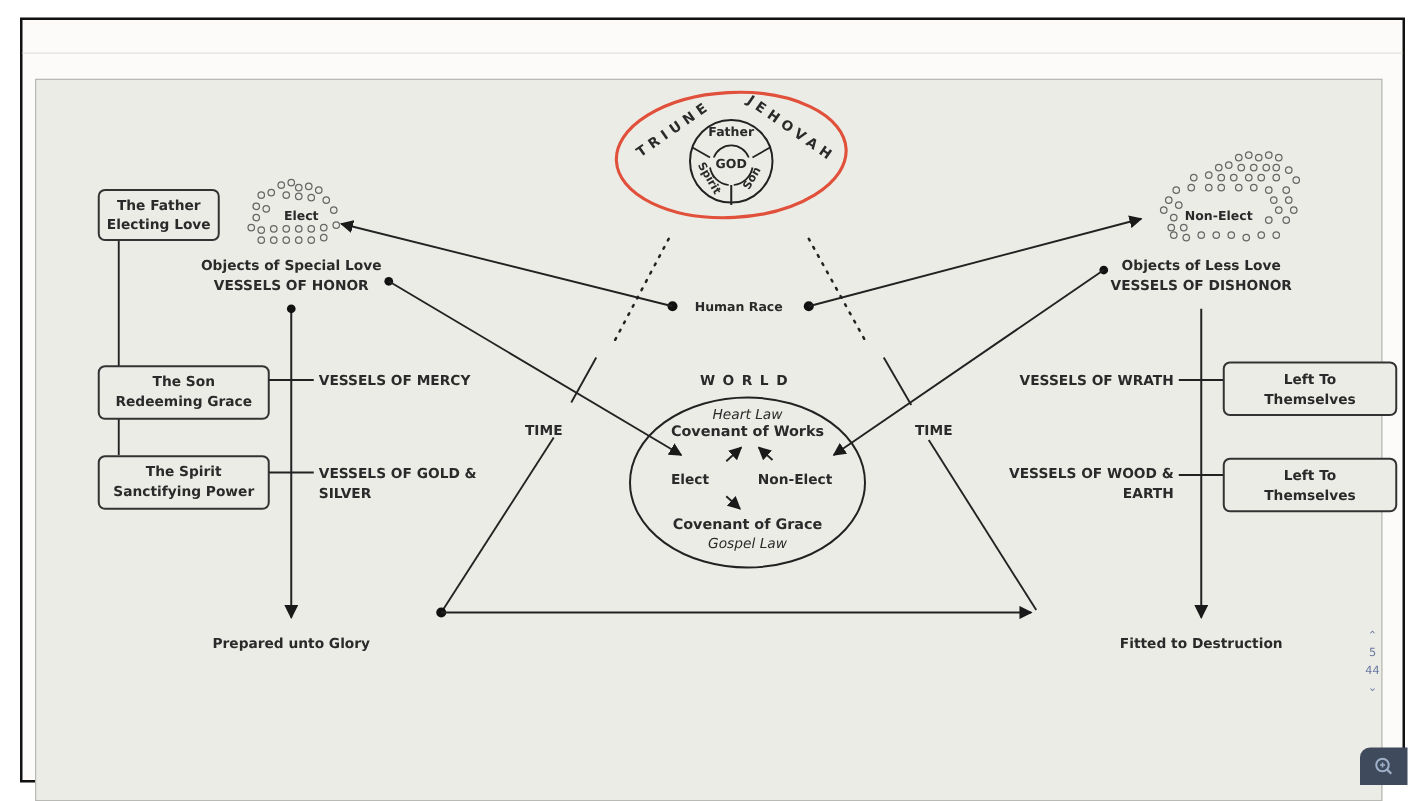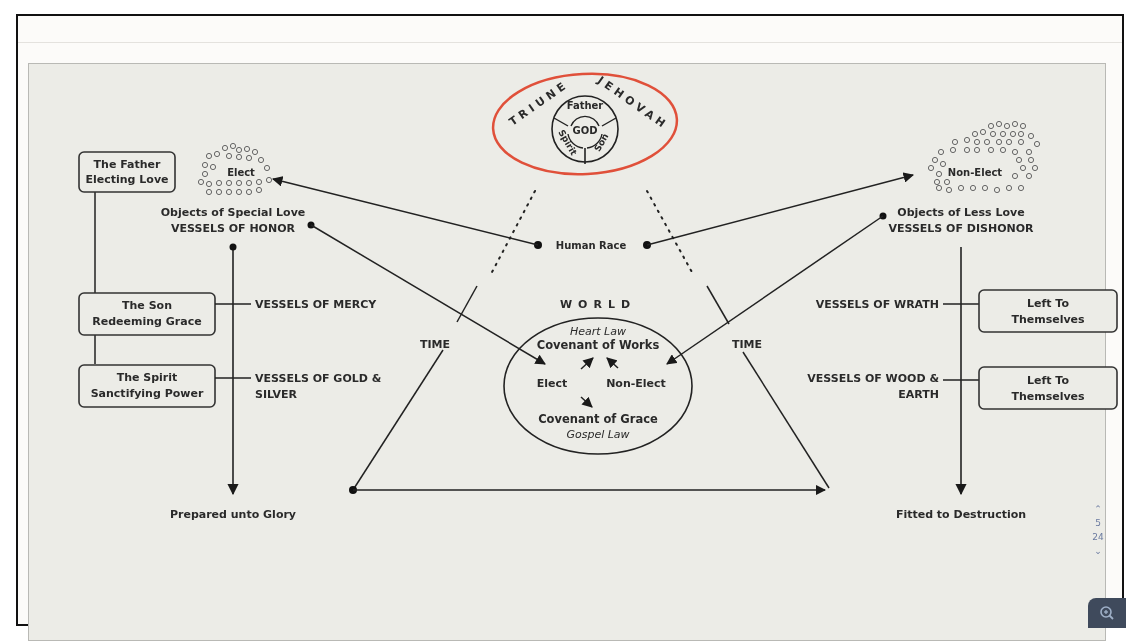--- a/index.html
+++ b/index.html
@@ -203,21 +203,21 @@
         <line x1="518" y1="333" x2="529" y2="343" stroke="#222" stroke-width="1.5" marker-end="url(#arr)"></line>
         <text x="535" y="359" font-size="11.5" font-weight="bold" text-anchor="middle">Covenant of Grace</text>
         <text x="535" y="374" font-size="11" font-style="italic" text-anchor="middle">Gospel Law</text>
       </g>
     </svg>
   </div>
 
   <div class="pager" style="left:1068px; top:486px;">
     <div>⌃</div>
     <div>5</div>
-    <div>24</div>
+    <div>44</div>
     <div>⌄</div>
   </div>
 
   <div class="zoom-btn">
     <svg width="16" height="16" viewBox="0 0 16 16">
       <circle cx="7" cy="7" r="5" fill="none" stroke="#9fb0c8" stroke-width="1.6"></circle>
       <line x1="10.5" y1="10.5" x2="14" y2="14" stroke="#9fb0c8" stroke-width="1.8"></line>
       <line x1="5" y1="7" x2="9" y2="7" stroke="#9fb0c8" stroke-width="1.3"></line>
       <line x1="7" y1="5" x2="7" y2="9" stroke="#9fb0c8" stroke-width="1.3"></line>
     </svg>

